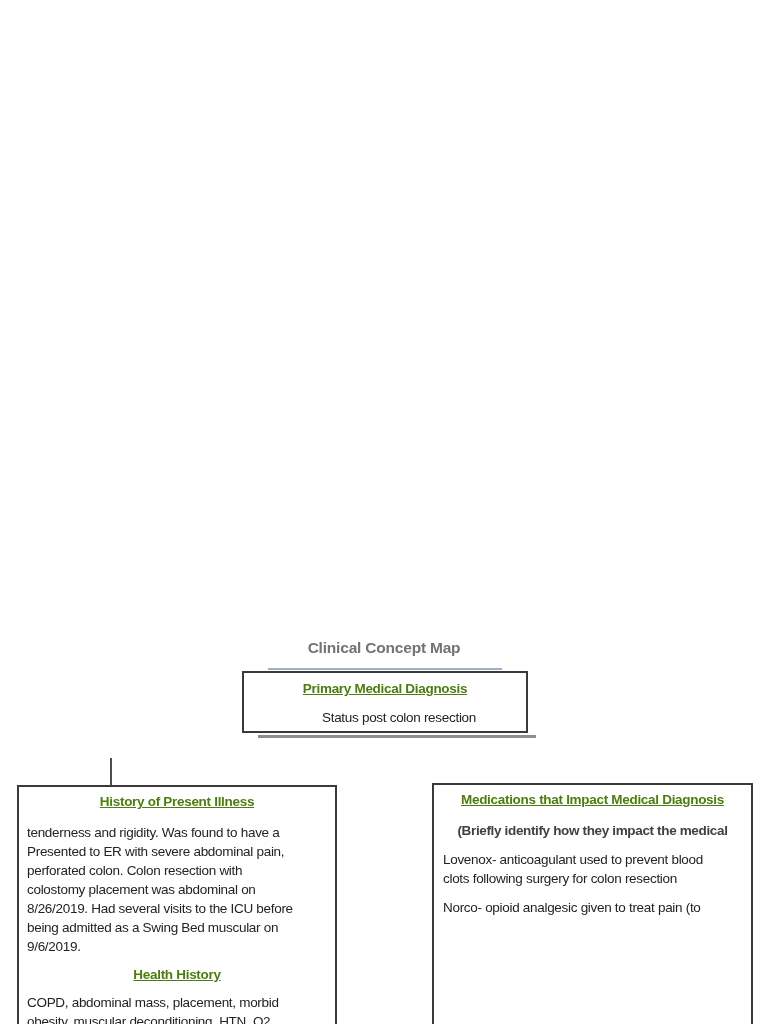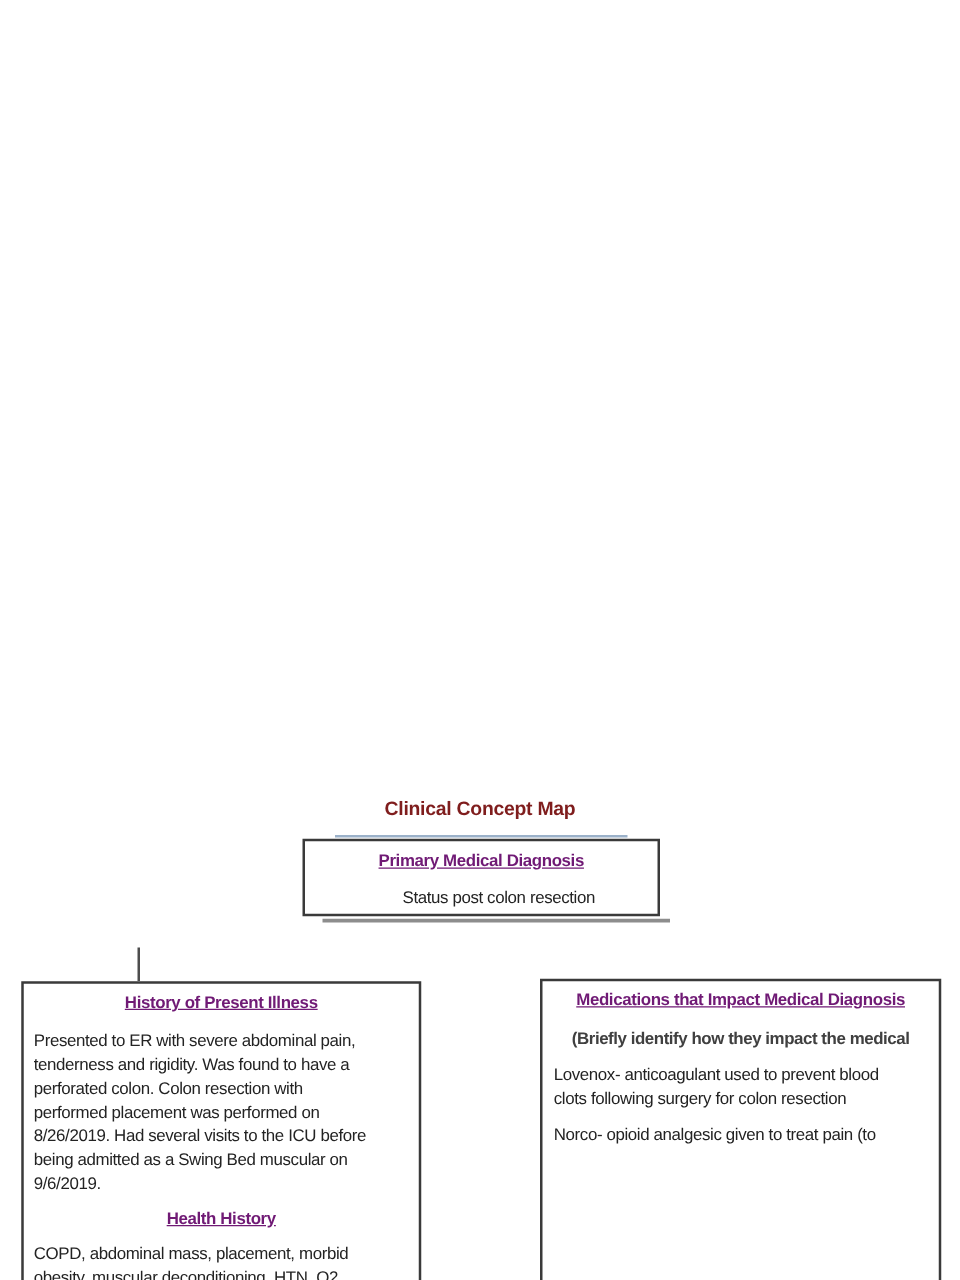--- a/index.html
+++ b/index.html
@@ -18,37 +18,37 @@
   }
   .doc-title {
     position: absolute;
     top: 639px;
     left: 0;
     width: 768px;
     text-align: center;
     font-size: 15.5px;
     font-weight: bold;
     letter-spacing: -0.2px;
-    color: #7f1d1d;
+    color: #737373;
   }
   .box {
     position: absolute;
     box-sizing: border-box;
     border: 2px solid #3a3a3a;
     background: #ffffff;
     font-size: 13.5px;
     line-height: 19px;
     letter-spacing: -0.3px;
   }
   .box-heading {
     font-weight: bold;
     text-decoration: underline;
     text-align: center;
     white-space: nowrap;
-    color: #701a75;
+    color: #4d7c0f;
   }
   .box-body {
     text-align: center;
     white-space: nowrap;
   }
   .primary-box {
     left: 242px;
     top: 671px;
     width: 286px;
     height: 62px;
@@ -125,24 +125,24 @@
     <div class="box-body">Status post colon resection</div>
   </div>
 
   <div class="line-shadow"></div>
 
   <div class="line-vert"></div>
 
   <div class="box history-box">
     <div class="box-heading">History of Present Illness</div>
     <div class="para">
+      <div class="text-line">tenderness and rigidity. Was found to have a</div>
       <div class="text-line">Presented to ER with severe abdominal pain,</div>
-      <div class="text-line">tenderness and rigidity. Was found to have a</div>
       <div class="text-line">perforated colon. Colon resection with</div>
-      <div class="text-line">performed placement was performed on</div>
+      <div class="text-line">colostomy placement was abdominal on</div>
       <div class="text-line">8/26/2019. Had several visits to the ICU before</div>
       <div class="text-line">being admitted as a Swing Bed muscular on</div>
       <div class="text-line">9/6/2019.</div>
     </div>
     <div class="box-heading heading-2">Health History</div>
     <div class="para para-tight">
       <div class="text-line">COPD, abdominal mass, placement, morbid</div>
       <div class="text-line">obesity, muscular deconditioning, HTN, O2</div>
     </div>
   </div>

